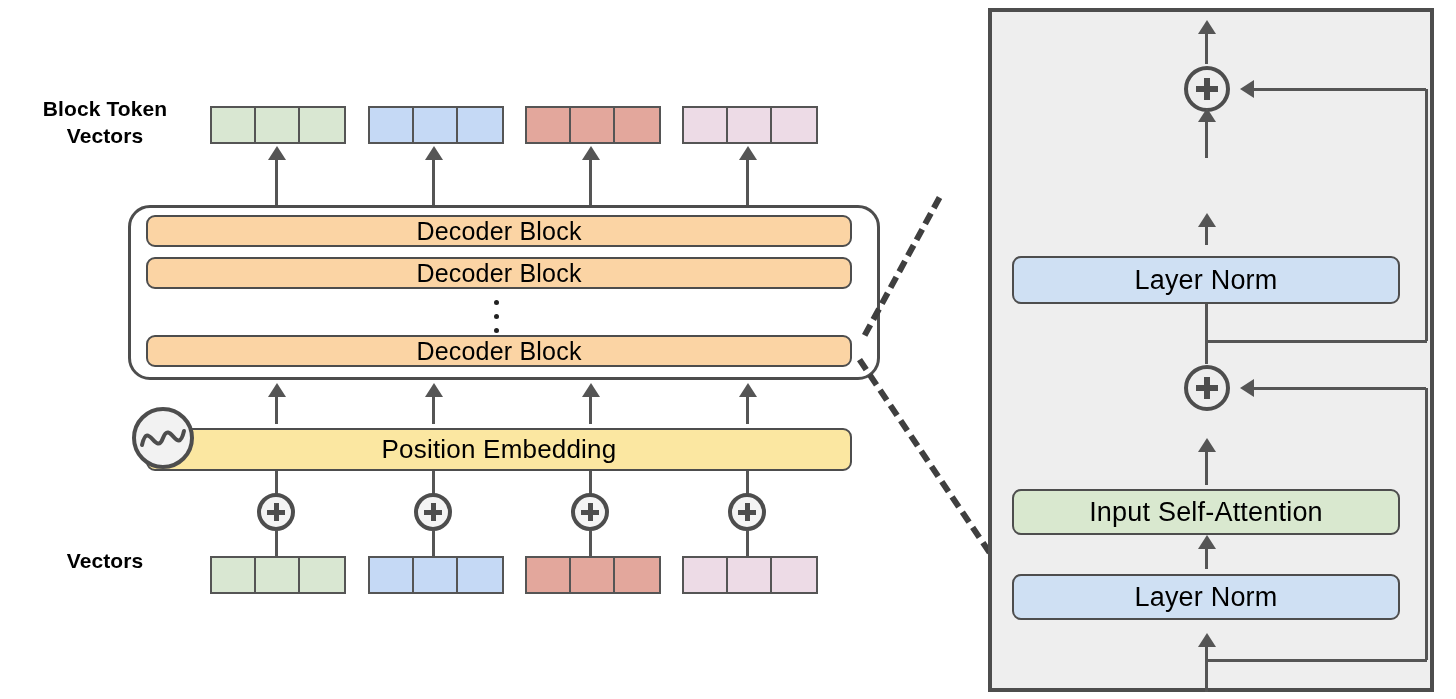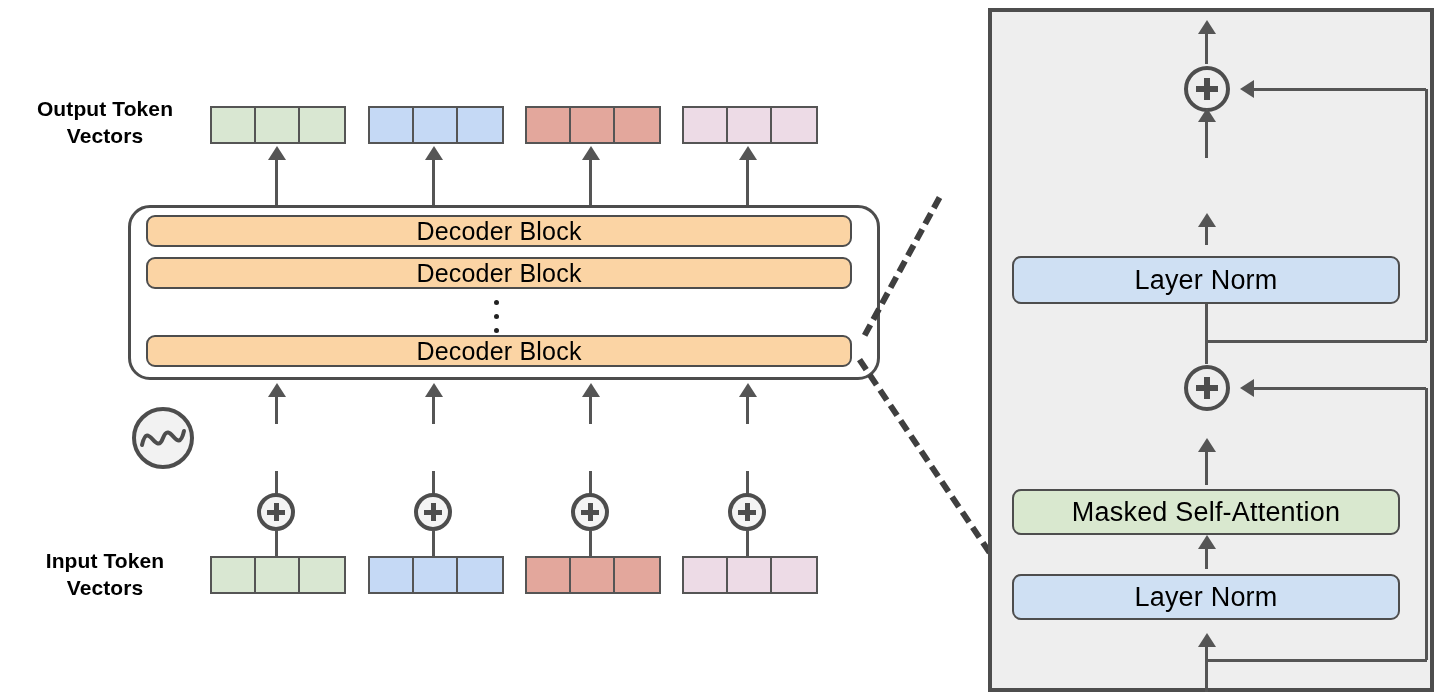--- a/index.html
+++ b/index.html
@@ -111,21 +111,21 @@
     border-top:6px dashed #3f3f3f;
     transform-origin:0 0;
   }
 </style>
 </head>
 <body>
 
 <div id="stage">
 
   <div class="abs side-label" style="left:14px;top:96px;width:182px;">
-    <div>Output Token</div>
+    <div>Block Token</div>
     <div>Vectors</div>
   </div>
 
   <div class="abs tokgroup" style="left:210px;top:106px;">
     <div class="tokcell" style="background:#d9e7d2"></div>
     <div class="tokcell" style="background:#d9e7d2"></div>
     <div class="tokcell" style="background:#d9e7d2"></div>
   </div>
   <div class="abs tokgroup" style="left:368px;top:106px;">
     <div class="tokcell" style="background:#c5d9f5"></div>
@@ -179,20 +179,23 @@
 
   <div class="abs vline" style="left:432px;top:395px;height:29px;"></div>
   <div class="abs arrowup" style="left:425px;top:383px;"></div>
 
   <div class="abs vline" style="left:589px;top:395px;height:29px;"></div>
   <div class="abs arrowup" style="left:582px;top:383px;"></div>
 
   <div class="abs vline" style="left:746px;top:395px;height:29px;"></div>
   <div class="abs arrowup" style="left:739px;top:383px;"></div>
 
+  <div class="abs rbox" style="left:146px;top:428px;width:706px;height:43px;background:#fbe7a1;font-size:26px;">
+    <span>Position Embedding</span>
+  </div>
 
   <svg class="abs sine-icon" style="left:132px;top:407px;" viewBox="0 0 54 54">
     <path d="M6 34 C12 8, 20 46, 27 27 C34 8, 42 46, 48 20" stroke="#4d4d4d" stroke-width="4" fill="none" stroke-linecap="round"></path>
   </svg>
 
   <div class="abs vline" style="left:275px;top:471px;height:24px;"></div>
   <div class="abs pluscircle plus-small" style="left:257px;top:493px;position:absolute;">
     <span class="pbar-h"></span>
       <span class="pbar-v"></span>
   </div>
@@ -213,21 +216,20 @@
   <div class="abs vline" style="left:589px;top:530px;height:28px;"></div>
 
   <div class="abs vline" style="left:746px;top:471px;height:24px;"></div>
   <div class="abs pluscircle plus-small" style="left:728px;top:493px;position:absolute;">
     <span class="pbar-h"></span>
       <span class="pbar-v"></span>
   </div>
   <div class="abs vline" style="left:746px;top:530px;height:28px;"></div>
 
   <div class="abs side-label" style="left:14px;top:548px;width:182px;">
-    <div>Input Token</div>
     <div>Vectors</div>
   </div>
 
   <div class="abs tokgroup" style="left:210px;top:556px;">
     <div class="tokcell" style="background:#d9e7d2"></div>
     <div class="tokcell" style="background:#d9e7d2"></div>
     <div class="tokcell" style="background:#d9e7d2"></div>
   </div>
   <div class="abs tokgroup" style="left:368px;top:556px;">
     <div class="tokcell" style="background:#c5d9f5"></div>
@@ -284,21 +286,21 @@
 
   <div class="abs vline" style="left:1425px;top:388px;height:272px;"></div>
   <div class="abs hline" style="left:1254px;top:387px;width:172px;"></div>
   <div class="abs arrowleft" style="left:1240px;top:379px;"></div>
   <div class="abs hline" style="left:1205px;top:659px;width:222px;"></div>
 
   <div class="abs vline" style="left:1205px;top:450px;height:35px;"></div>
   <div class="abs arrowup" style="left:1198px;top:438px;"></div>
 
   <div class="abs rbox" style="left:1012px;top:489px;width:388px;height:46px;background:#d9e8cf;font-size:27px;">
-    <span>Masked Self-Attention</span>
+    <span>Input Self-Attention</span>
   </div>
 
   <div class="abs vline" style="left:1205px;top:547px;height:22px;"></div>
   <div class="abs arrowup" style="left:1198px;top:535px;"></div>
 
   <div class="abs rbox" style="left:1012px;top:574px;width:388px;height:46px;background:#cfe0f3;font-size:27px;">
     <span>Layer Norm</span>
   </div>
 
   <div class="abs vline" style="left:1205px;top:645px;height:47px;"></div>

